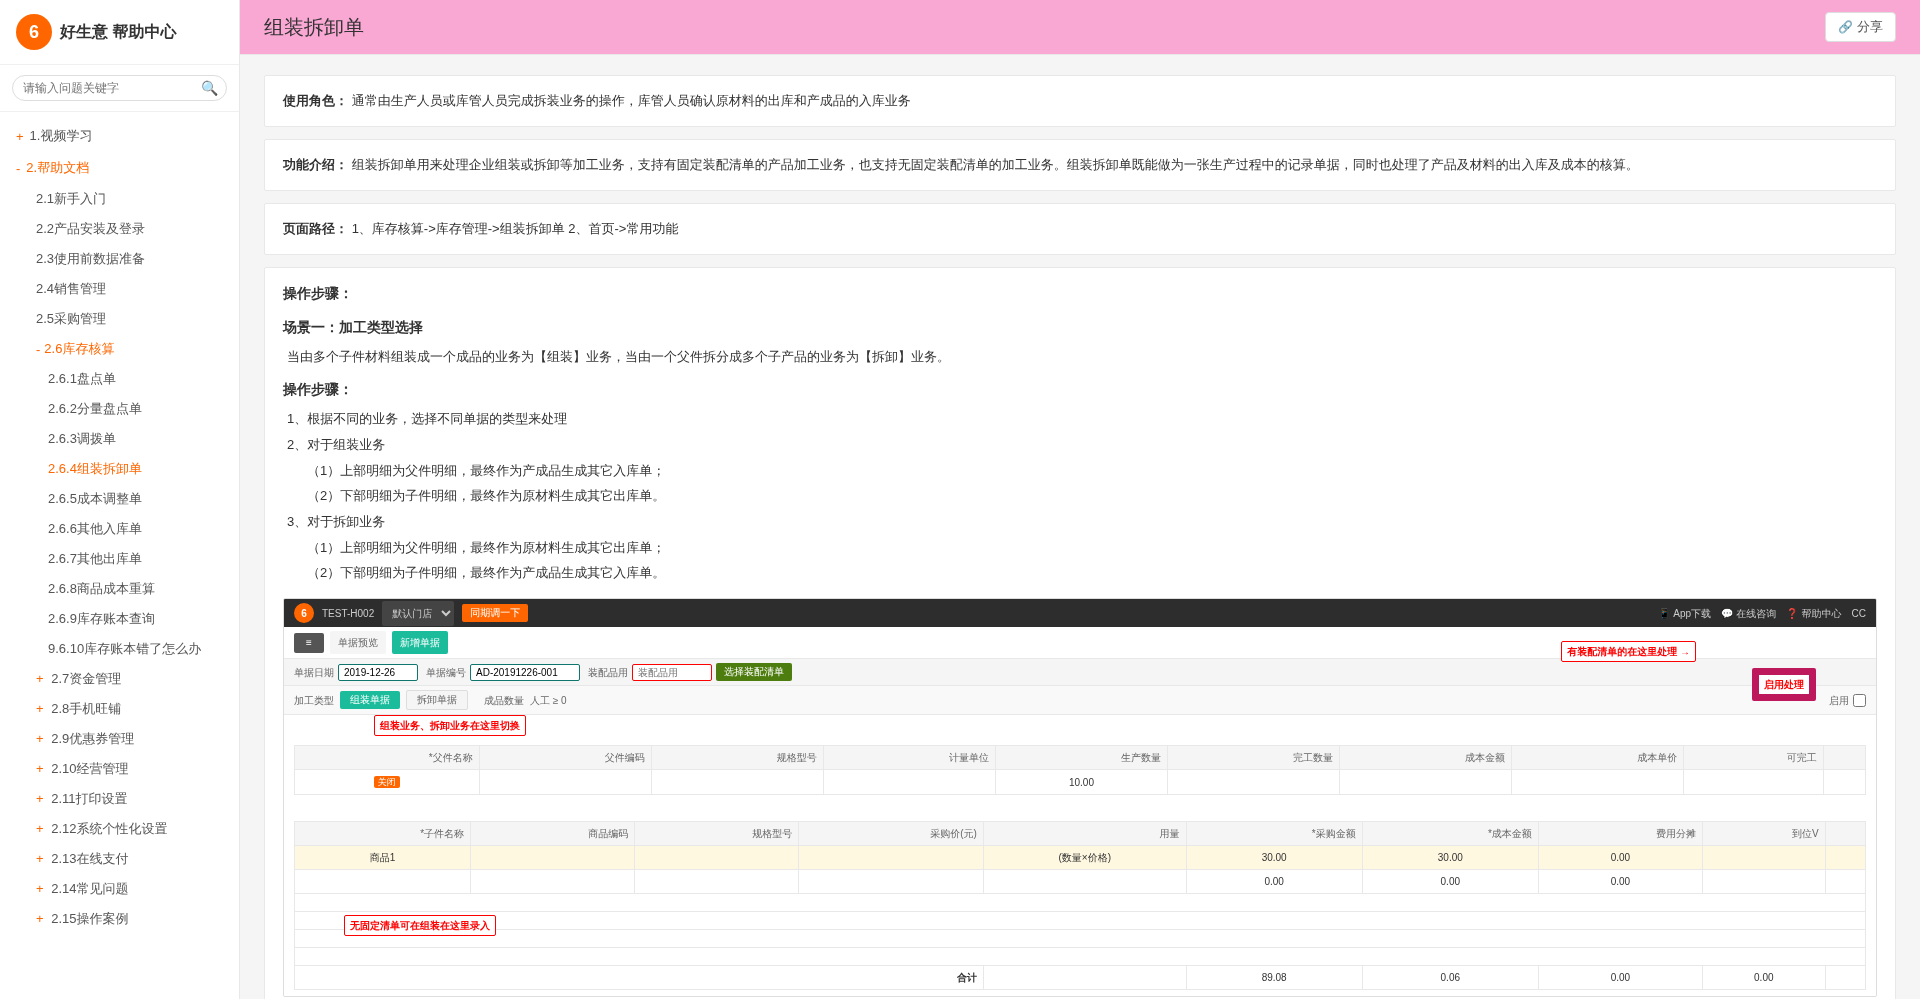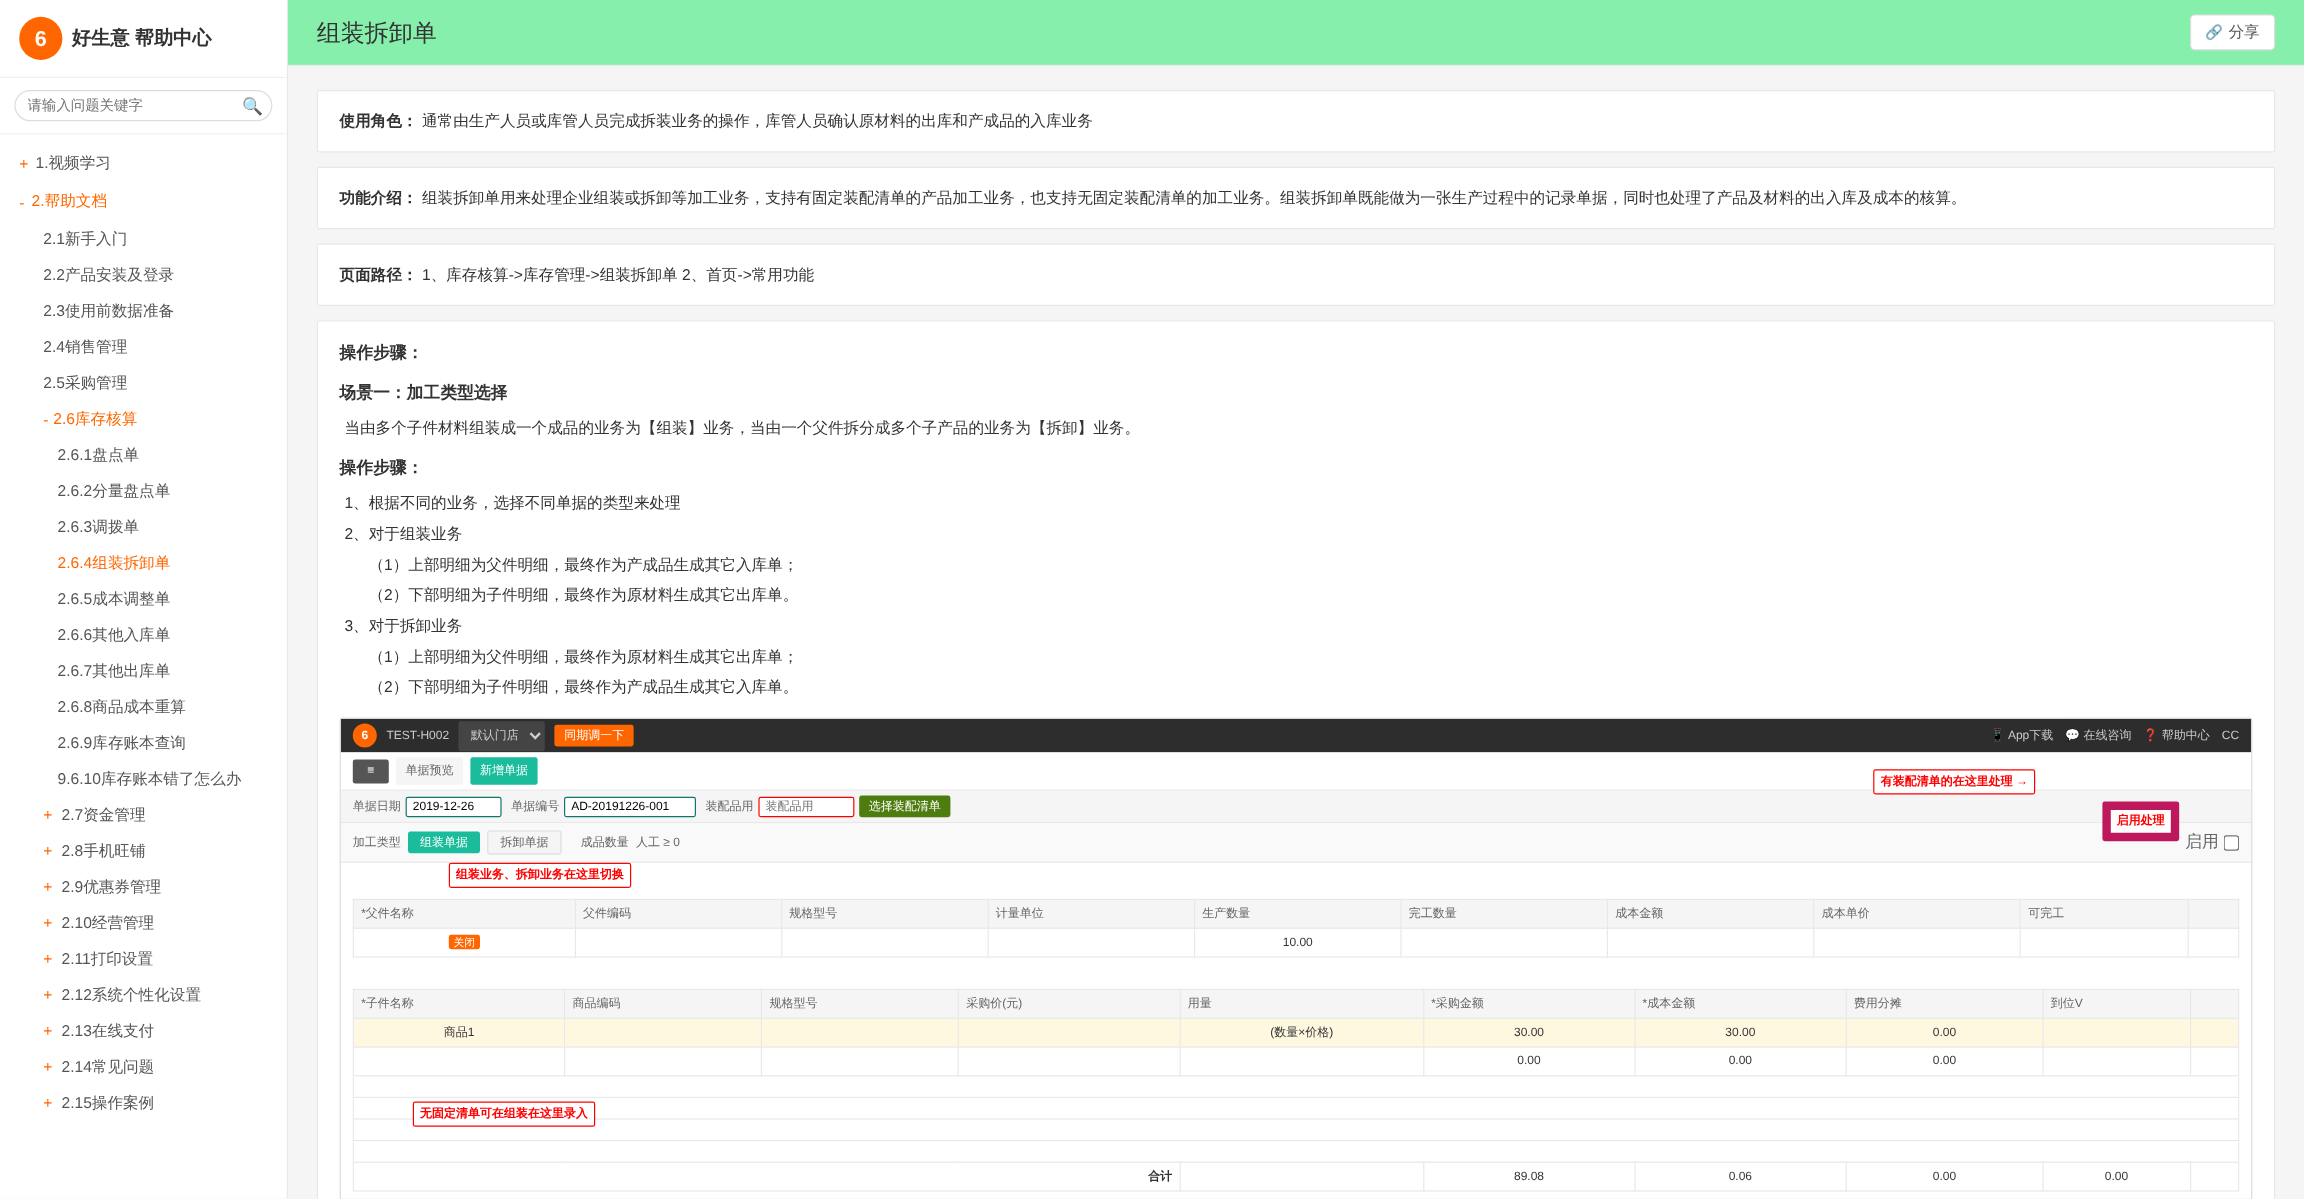--- a/index.html
+++ b/index.html
@@ -99,21 +99,21 @@
       flex-direction: column;
       overflow: hidden;
       background: #f5f5f5;
     }
 
     #topbar {
       display: flex;
       align-items: center;
       justify-content: space-between;
       padding: 12px 24px;
-      background: #86efac;
+      background: #f9a8d4;
       border-bottom: 1px solid #e8e8e8;
     }
     #page-title {
       font-size: 20px;
       font-weight: 500;
       color: #333;
     }
     #share-btn {
       display: flex;
       align-items: center;
@@ -257,21 +257,21 @@
     }
     .mock-table {
       width: 100%;
       border-collapse: collapse;
       font-size: 10px;
     }
     .mock-table th {
       background: #f5f5f5;
       border: 1px solid #e8e8e8;
       padding: 3px 6px;
-      text-align: left;
+      text-align: right;
       font-weight: normal;
       color: #666;
     }
     .mock-table td {
       border: 1px solid #e8e8e8;
       padding: 3px 6px;
       text-align: center;
       color: #333;
     }
     .mock-table .highlight-row { background: #fff8e1; }
@@ -499,21 +499,21 @@
           <div style="background:#f9f9f9; border-bottom:1px solid #e8e8e8; display:flex; align-items:center; padding:4px 10px; gap:6px; font-size:10px; position:relative;">
             <span style="color:#666;">加工类型</span>
             <button style="background:#1abc9c;color:#fff;border:none;font-size:10px;padding:2px 10px;border-radius:2px;cursor:pointer;">组装单据</button>
             <button style="background:#f5f5f5;color:#666;border:1px solid #ddd;font-size:10px;padding:2px 10px;border-radius:2px;cursor:pointer;">拆卸单据</button>
             <span style="color:#666; margin-left:10px;">成品数量</span>
             <span style="color:#666;">人工 ≥ 0</span>
 
             <div style="position:absolute; left:90px; bottom:-22px; color:red; font-size:10px; font-weight:bold; background:rgba(255,255,255,0.9); border:1px solid red; padding:1px 5px; border-radius:2px; z-index:10; white-space:nowrap;">组装业务、拆卸业务在这里切换</div>
 
             <div style="margin-left:auto; display:flex; align-items:center; gap:4px;">
-              <span style="font-size:14px; color:#666;">启用</span>
+              <span style="font-size:10px; color:#666;">启用</span>
               <input type="checkbox" style="">
               <div style="position:absolute; right:60px; top:-18px; color:red; font-size:10px; font-weight:bold; background:rgba(255,255,255,0.9); border:7px solid #be185d; padding:1px 5px; border-radius:2px; white-space:nowrap;">启用处理</div>
             </div>
           </div>
 
           <div class="mock-table-area" style="padding-top:30px;">
             <table class="mock-table">
               <thead>
                 <tr>
                   <th>*父件名称</th>

